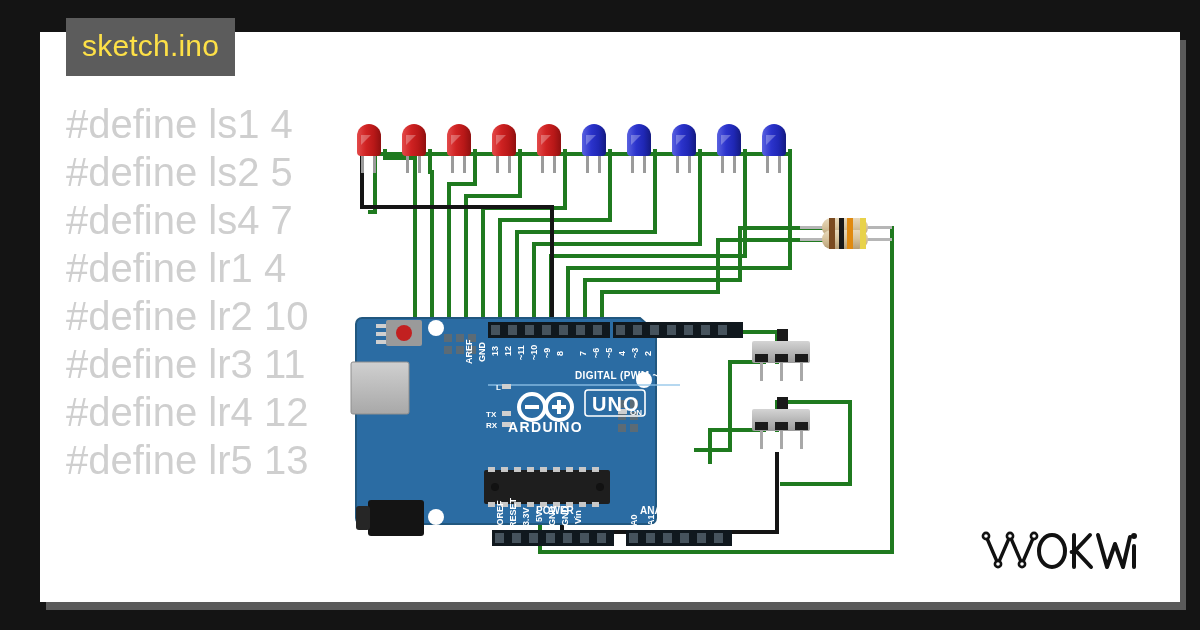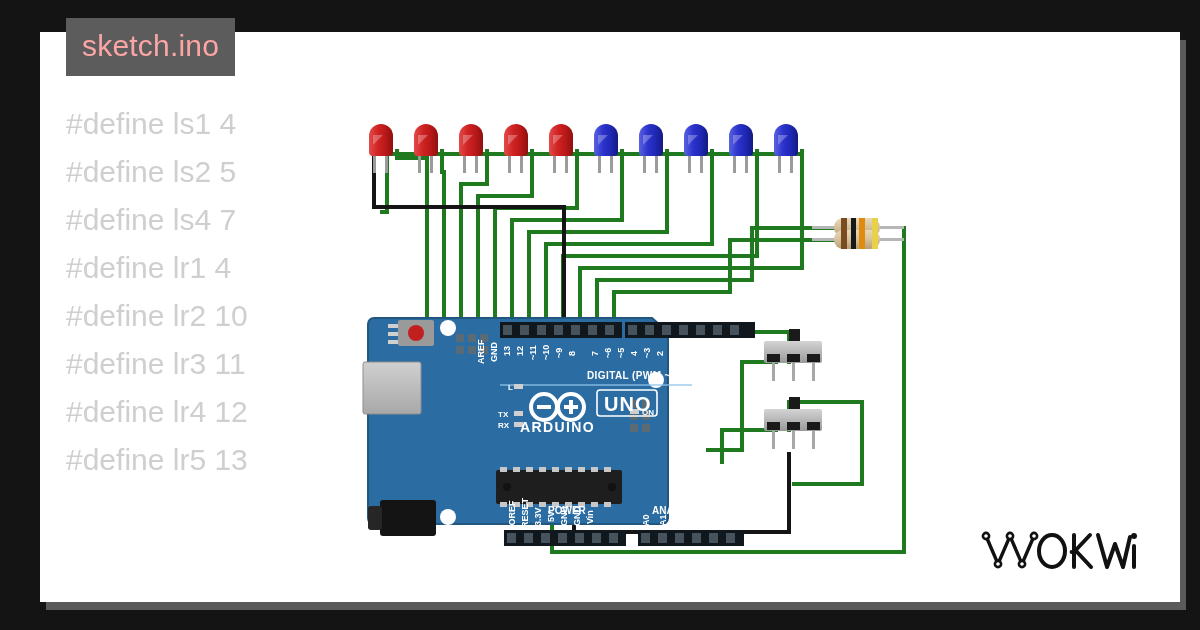--- a/index.html
+++ b/index.html
@@ -20,43 +20,43 @@
   .panel {
     position: absolute; left: 40px; top: 32px;
     width: 1140px; height: 570px;
     background: #ffffff;
   }
 
   
   .file-tab {
     position: absolute; left: 66px; top: 18px;
     background: #5c5c5c;
-    color: #fca5a5;
+    color: #fde047;
     font-size: 30px;
     line-height: 1;
     padding: 13px 16px 15px 16px;
     letter-spacing: .2px;
     z-index: 40;
     white-space: nowrap;
   }
 
   
   .code {
     position: absolute; left: 66px; top: 100px;
     z-index: 30;
     color: #cfcfcf;
-    font-size: 30px;
+    font-size: 40px;
     line-height: 48px;
     white-space: nowrap;
     user-select: none;
   }
   .code div { height: 48px; }
 
   
-  .diagram { position: absolute; left: 40px; top: 32px; width: 1140px; height: 570px; padding-left: 12px; }
+  .diagram { position: absolute; left: 40px; top: 32px; width: 1140px; height: 570px; }
   .diagram svg { display: block; }
 
   
   .logo {
     position: absolute; left: 978px; top: 524px;
     width: 160px; height: 56px;
     z-index: 35;
   }
 </style>
 </head>

